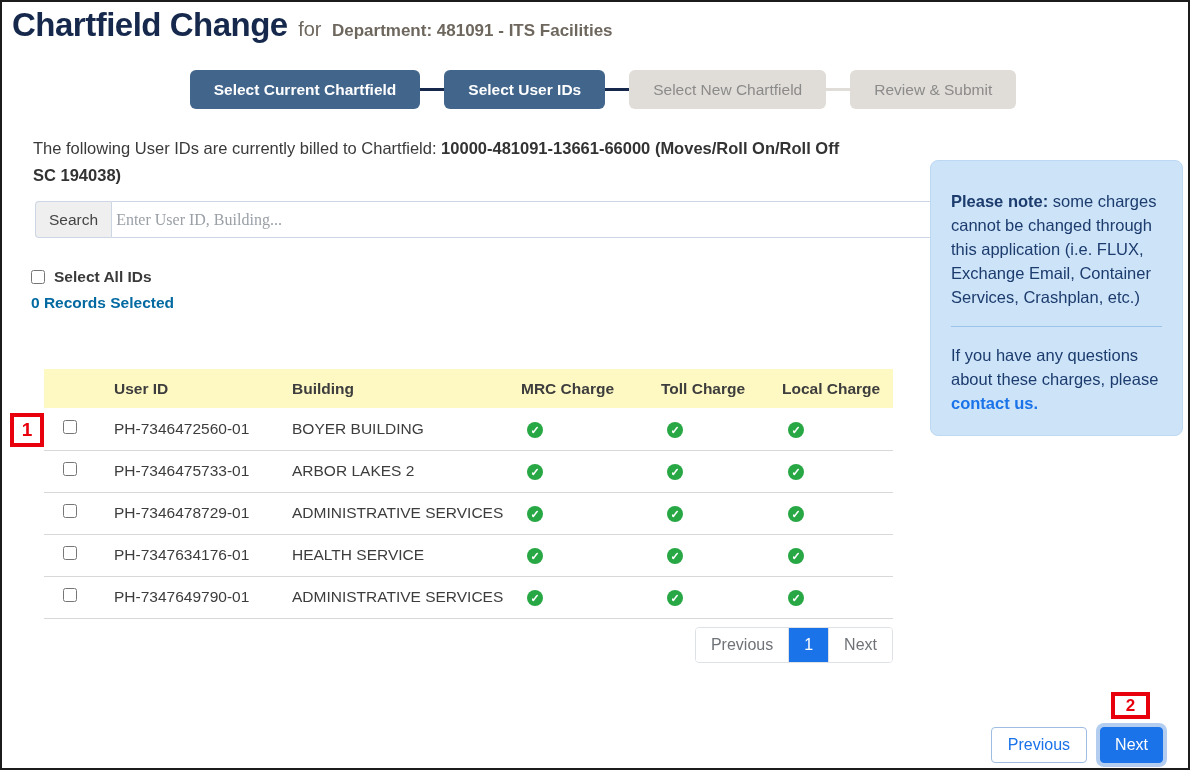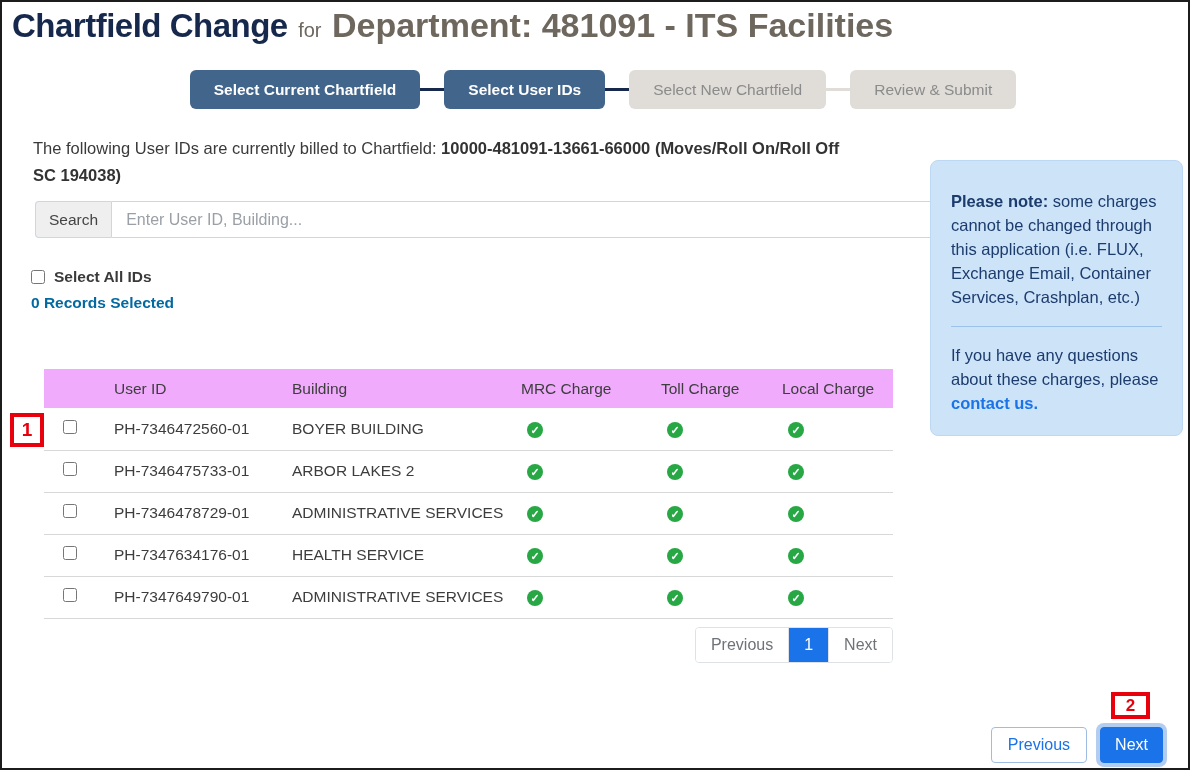--- a/index.html
+++ b/index.html
@@ -6,21 +6,21 @@
   body { font-family:"Liberation Sans", sans-serif; background:#fff; }
   .page {
     position:relative; width:1190px; height:770px;
     background:#fff; border:2px solid #1c1c1c; overflow:hidden;
   }
 
   
   .title-row { position:absolute; left:10px; top:4px; white-space:nowrap; }
   .title-main { font-size:33px; font-weight:700; color:#16294d; letter-spacing:-0.5px; }
   .title-for  { font-size:20px; font-weight:400; color:#6e675e; margin:0 6px; }
-  .title-sub  { font-size:34px; font-weight:700; color:#6e675e; }
+  .title-sub  { font-size:17px; font-weight:700; color:#6e675e; }
 
   
   .wizard { position:absolute; left:8px; top:68px; width:100%;
             display:flex; align-items:center; justify-content:center; }
   .step-btn {
     height:39px; display:flex; align-items:center; justify-content:center;
     padding:0 24px; border-radius:6px; font-size:15.5px; white-space:nowrap;
     border:none; cursor:pointer; font-family:inherit;
   }
   .step-btn.active { background:#42658c; color:#fff; font-weight:700; }
@@ -37,43 +37,43 @@
   
   .search-group { position:absolute; left:33px; top:199px; width:911px; height:37px;
                   display:flex; }
   .search-label {
     background:#efefef; border:1px solid #ccd6e4; border-right:none;
     border-radius:4px 0 0 4px; display:flex; align-items:center;
     padding:0 13px; font-size:15.5px; color:#444;
   }
   .search-input {
     flex:1; border:1px solid #ccd6e4; border-radius:0 4px 4px 0;
-    font-size:16px; padding:0 14px; color:#333; outline:none;
-    font-family:Liberation Sans, sans-serif;
+    font-size:16px; padding:0 4px; color:#333; outline:none;
+    font-family:Liberation Serif, serif;
   }
   .search-input::placeholder { color:#9aa0a6; }
 
   
   .select-block { position:absolute; left:29px; top:266px; }
   .check-row { display:flex; align-items:center; margin-bottom:8px; }
   .check-row input { width:14px; height:14px; margin-right:9px; accent-color:#fff; }
   .check-row label { font-size:15.5px; font-weight:700; color:#3a3a3a; }
   .records-selected { font-size:15.5px; font-weight:700; color:#0369a1; margin-top:2px; }
 
   
   .ids-table { position:absolute; left:42px; top:367px; width:849px;
                border-collapse:collapse; table-layout:fixed; }
   .ids-table col.c-check { width:62px; }
   .ids-table col.c-user  { width:178px; }
   .ids-table col.c-bldg  { width:229px; }
   .ids-table col.c-mrc   { width:140px; }
   .ids-table col.c-toll  { width:121px; }
   .ids-table col.c-local { width:119px; }
   .ids-table thead th {
-    background:#f0abfc; text-align:left; font-size:15.5px; font-weight:400;
+    background:#fef9c3; text-align:left; font-size:15.5px; font-weight:700;
     color:#3d3d3d; padding:10px 8px; height:39px;
   }
   .ids-table tbody td {
     border-bottom:1px solid #d8d8d8; font-size:15.5px; color:#3d3d3d;
     padding:10px 8px; height:42px;
   }
   .ids-table tbody tr td:first-child { padding-left:19px; }
   .ids-table tbody td input { width:14px; height:14px; }
   .check-icon {
     display:inline-block; width:16px; height:16px; border-radius:50%;

